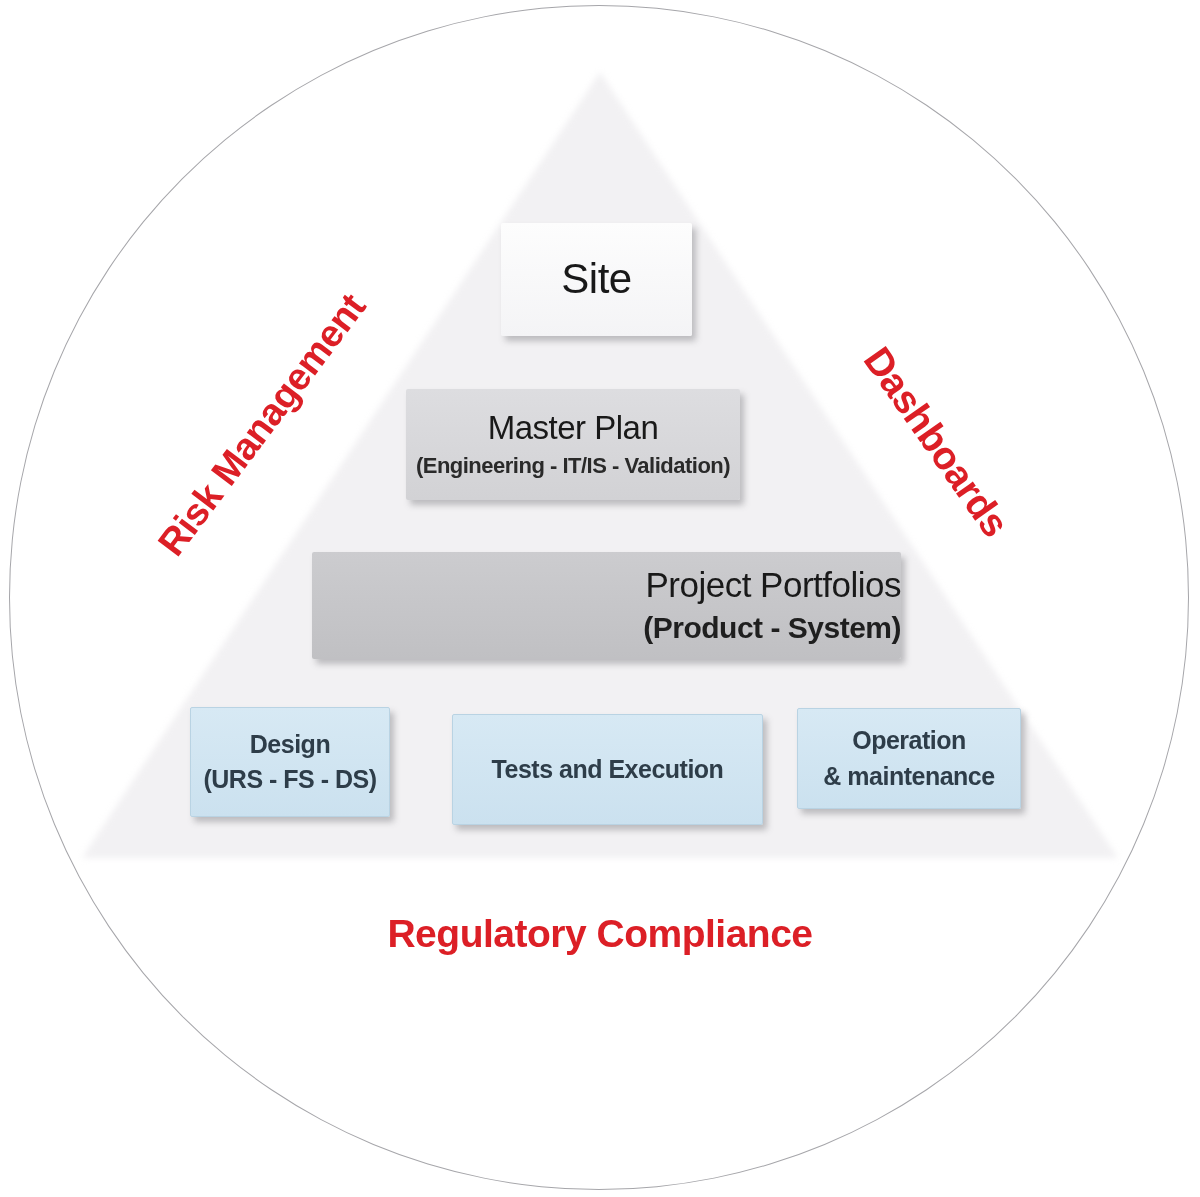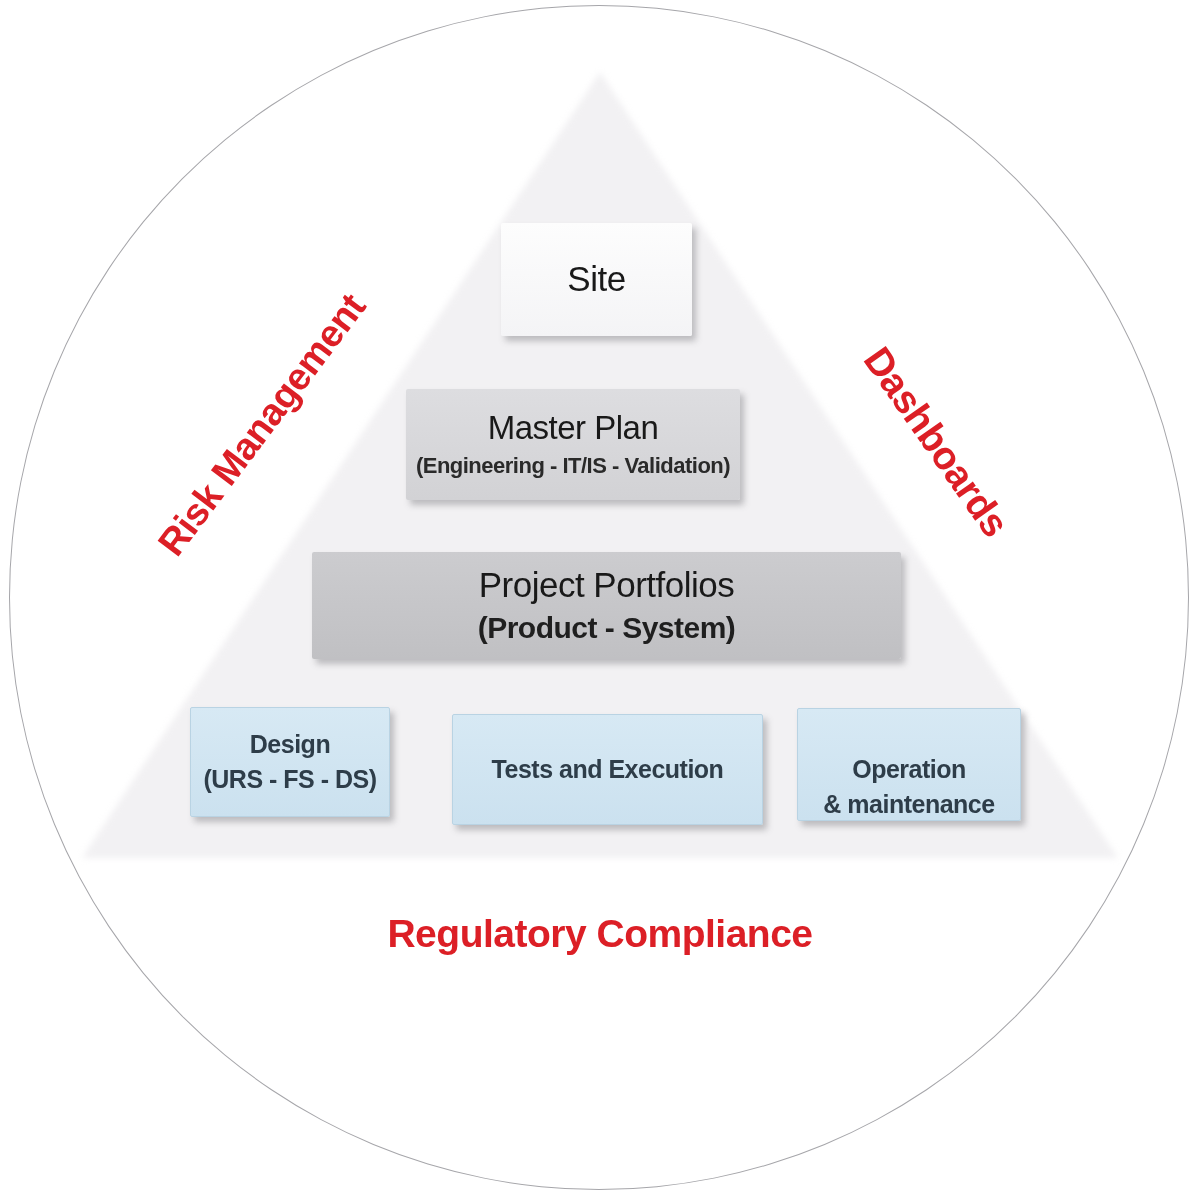--- a/index.html
+++ b/index.html
@@ -68,53 +68,54 @@
   .box .subtitle {
     color: #262626;
     letter-spacing: -0.5px;
     line-height: 1.2;
   }
 
   .box-smf {
     left: 501px; top: 223px; width: 191px; height: 113px;
     background: linear-gradient(180deg, #fdfdfd 0%, #f4f4f6 100%);
   }
-  .box-smf .title { font-size: 35px; text-align: right; }
+  .box-smf .title { font-size: 42px; text-align: right; }
 
   .box-mp {
     left: 406px; top: 389px; width: 334px; height: 111px;
     background: linear-gradient(180deg, #dddde0 0%, #d2d2d5 100%);
     gap: 6px;
   }
   .box-mp .title { font-size: 33px; }
   .box-mp .subtitle { font-size: 22px; font-weight: 600; color: #2a2a2a; text-align: center; }
 
   .box-pp {
     left: 312px; top: 552px; width: 589px; height: 107px;
     background: linear-gradient(180deg, #cccccf 0%, #c0c0c3 100%);
     gap: 5px;
+    align-items: flex-end;
   }
   .box-pp .title { font-size: 35px; }
   .box-pp .subtitle { font-size: 30px; font-weight: 600; color: #1f1f1f; }
 
   .box-blue {
     background: linear-gradient(180deg, #d7e9f4 0%, #cbe1ef 100%);
     border: 1px solid #b9d3e3;
     gap: 4px;
   }
   .box-blue .title, .box-blue .subtitle {
     color: #2e3d49;
     font-size: 25px;
     font-weight: 600;
     letter-spacing: -0.5px;
     line-height: 1.25;
   }
   .box-design  { left: 190px; top: 707px; width: 200px; height: 110px; }
   .box-tests   { left: 452px; top: 706px; width: 311px; height: 111px; margin-top: 8px; }
-  .box-opmaint { left: 797px; top: 708px; width: 224px; height: 113px; justify-content: flex-end; }
+  .box-opmaint { left: 797px; top: 708px; width: 224px; height: 101px; }
 
   
   .red-label {
     position: absolute;
     z-index: 3;
     color: #dc1f26;
     font-weight: 600;
     white-space: nowrap;
     letter-spacing: -0.5px;
   }

